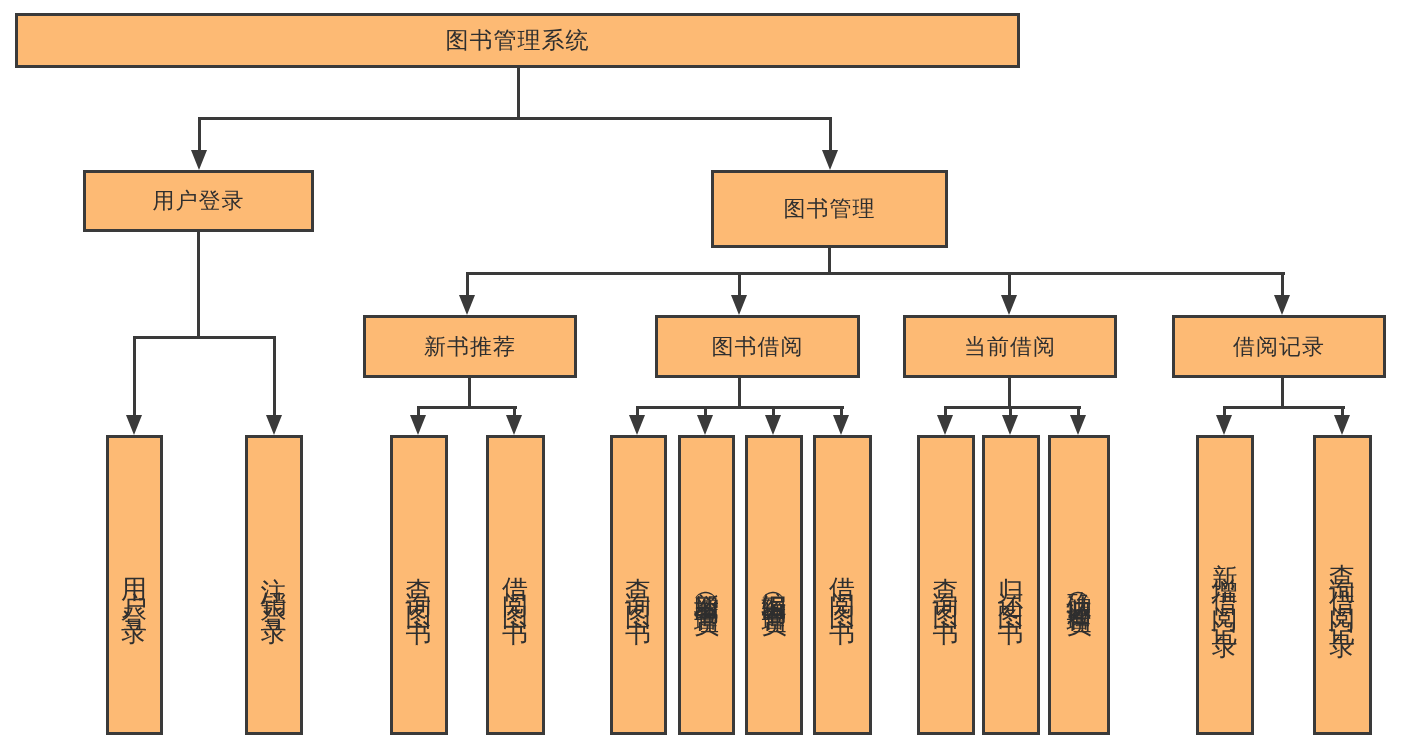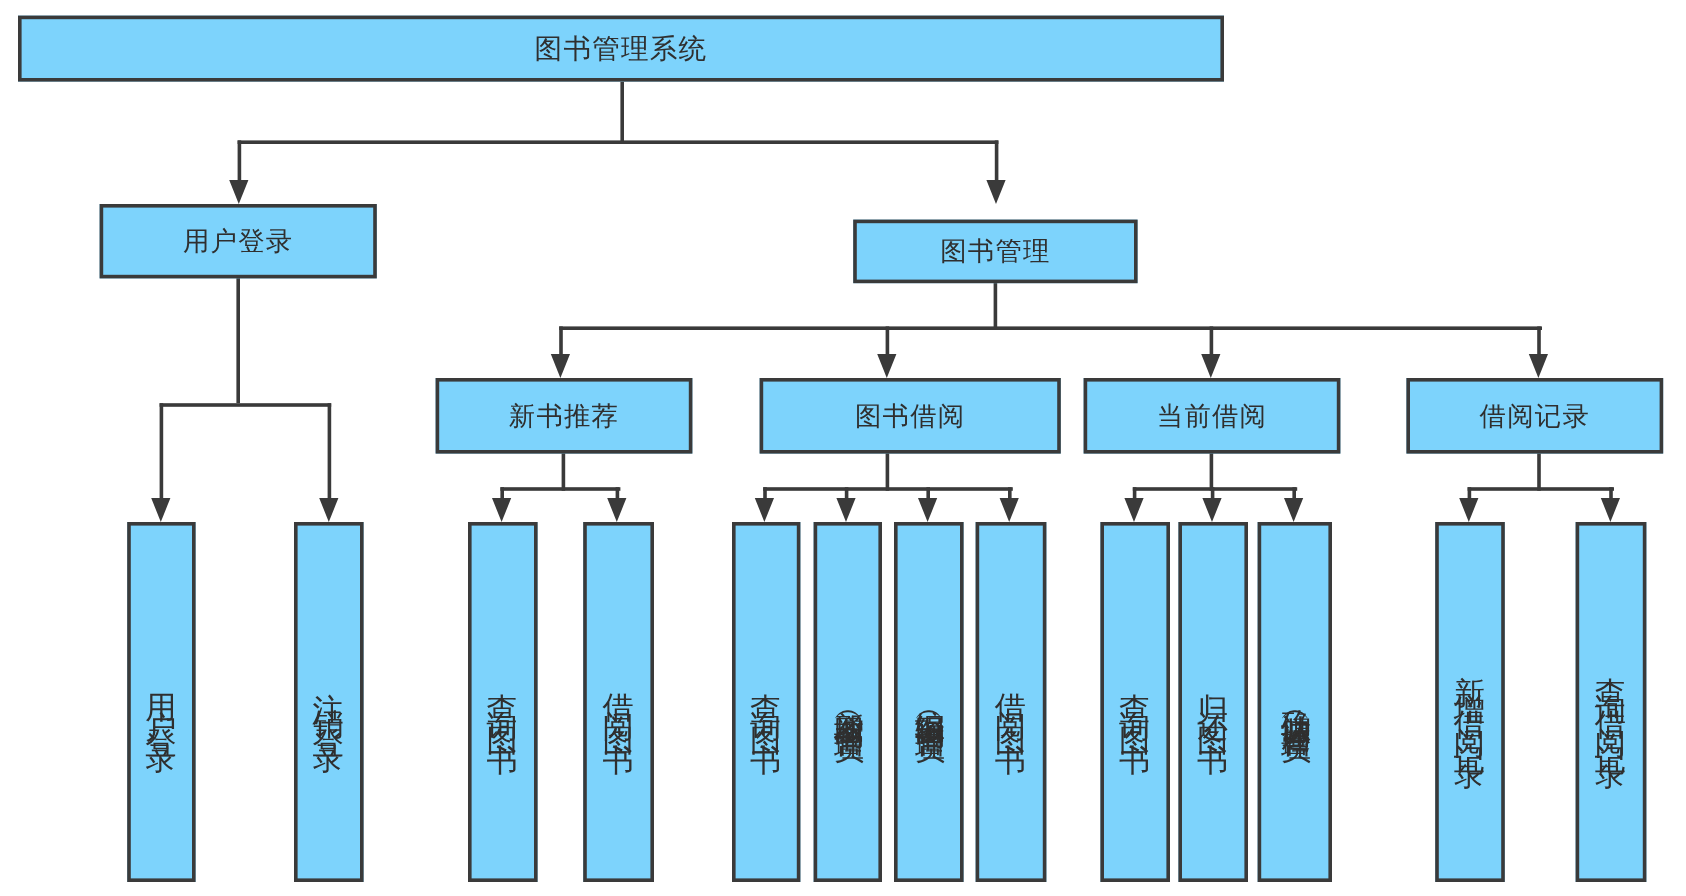--- a/index.html
+++ b/index.html
@@ -1,21 +1,21 @@
 <!DOCTYPE html>
 <html><head>
 <meta charset="utf-8">
 <style>
   html,body{margin:0;padding:0;background:#fff;}
   #stage{
     position:relative;width:1405px;height:747px;background:#fff;overflow:hidden;
     font-family:"Liberation Sans","DejaVu Sans",sans-serif;color:#2f2f2f;
   }
   .box{
-    position:absolute;box-sizing:border-box;border:3px solid #3a3a3a;background:#7dd3fc;
+    position:absolute;box-sizing:border-box;border:3px solid #3a3a3a;background:#fdba74;
     display:flex;align-items:center;justify-content:center;
   }
   .box .hlabel{font-size:22px;letter-spacing:1px;color:#2f2f2f;white-space:nowrap;}
   #root-box .hlabel{font-size:23px;}
   .vtext{
     writing-mode:vertical-rl;text-orientation:mixed;
     font-size:26px;letter-spacing:14px;color:#2f2f2f;line-height:1;
   }
   .vtext.tight{letter-spacing:3px;font-size:25px;}
   .line{position:absolute;background:#3a3a3a;}
@@ -93,28 +93,28 @@
   <div class="line" style="left:1341px;top:406px;width:3px;height:13px"></div>
   <div class="arrow" style="left:1334px;top:415px"></div>
 
   <div class="box" id="root-box" style="left:15px;top:13px;width:1005px;height:55px">
     <span class="hlabel">图书管理系统</span>
   </div>
 
   <div class="box" style="left:83px;top:170px;width:231px;height:62px">
     <span class="hlabel">用户登录</span>
   </div>
-  <div class="box" style="left:711px;top:183px;width:237px;height:53px">
+  <div class="box" style="left:711px;top:170px;width:237px;height:78px">
     <span class="hlabel">图书管理</span>
   </div>
 
   <div class="box" style="left:363px;top:315px;width:214px;height:63px">
     <span class="hlabel">新书推荐</span>
   </div>
-  <div class="box" style="left:633px;top:315px;width:251px;height:63px">
+  <div class="box" style="left:655px;top:315px;width:205px;height:63px">
     <span class="hlabel">图书借阅</span>
   </div>
   <div class="box" style="left:1172px;top:315px;width:214px;height:63px">
     <span class="hlabel">借阅记录</span>
   </div>
   <div class="box" style="left:903px;top:315px;width:214px;height:63px">
     <span class="hlabel">当前借阅</span>
   </div>
 
   <div class="box" style="left:106px;top:435px;width:57px;height:300px">

